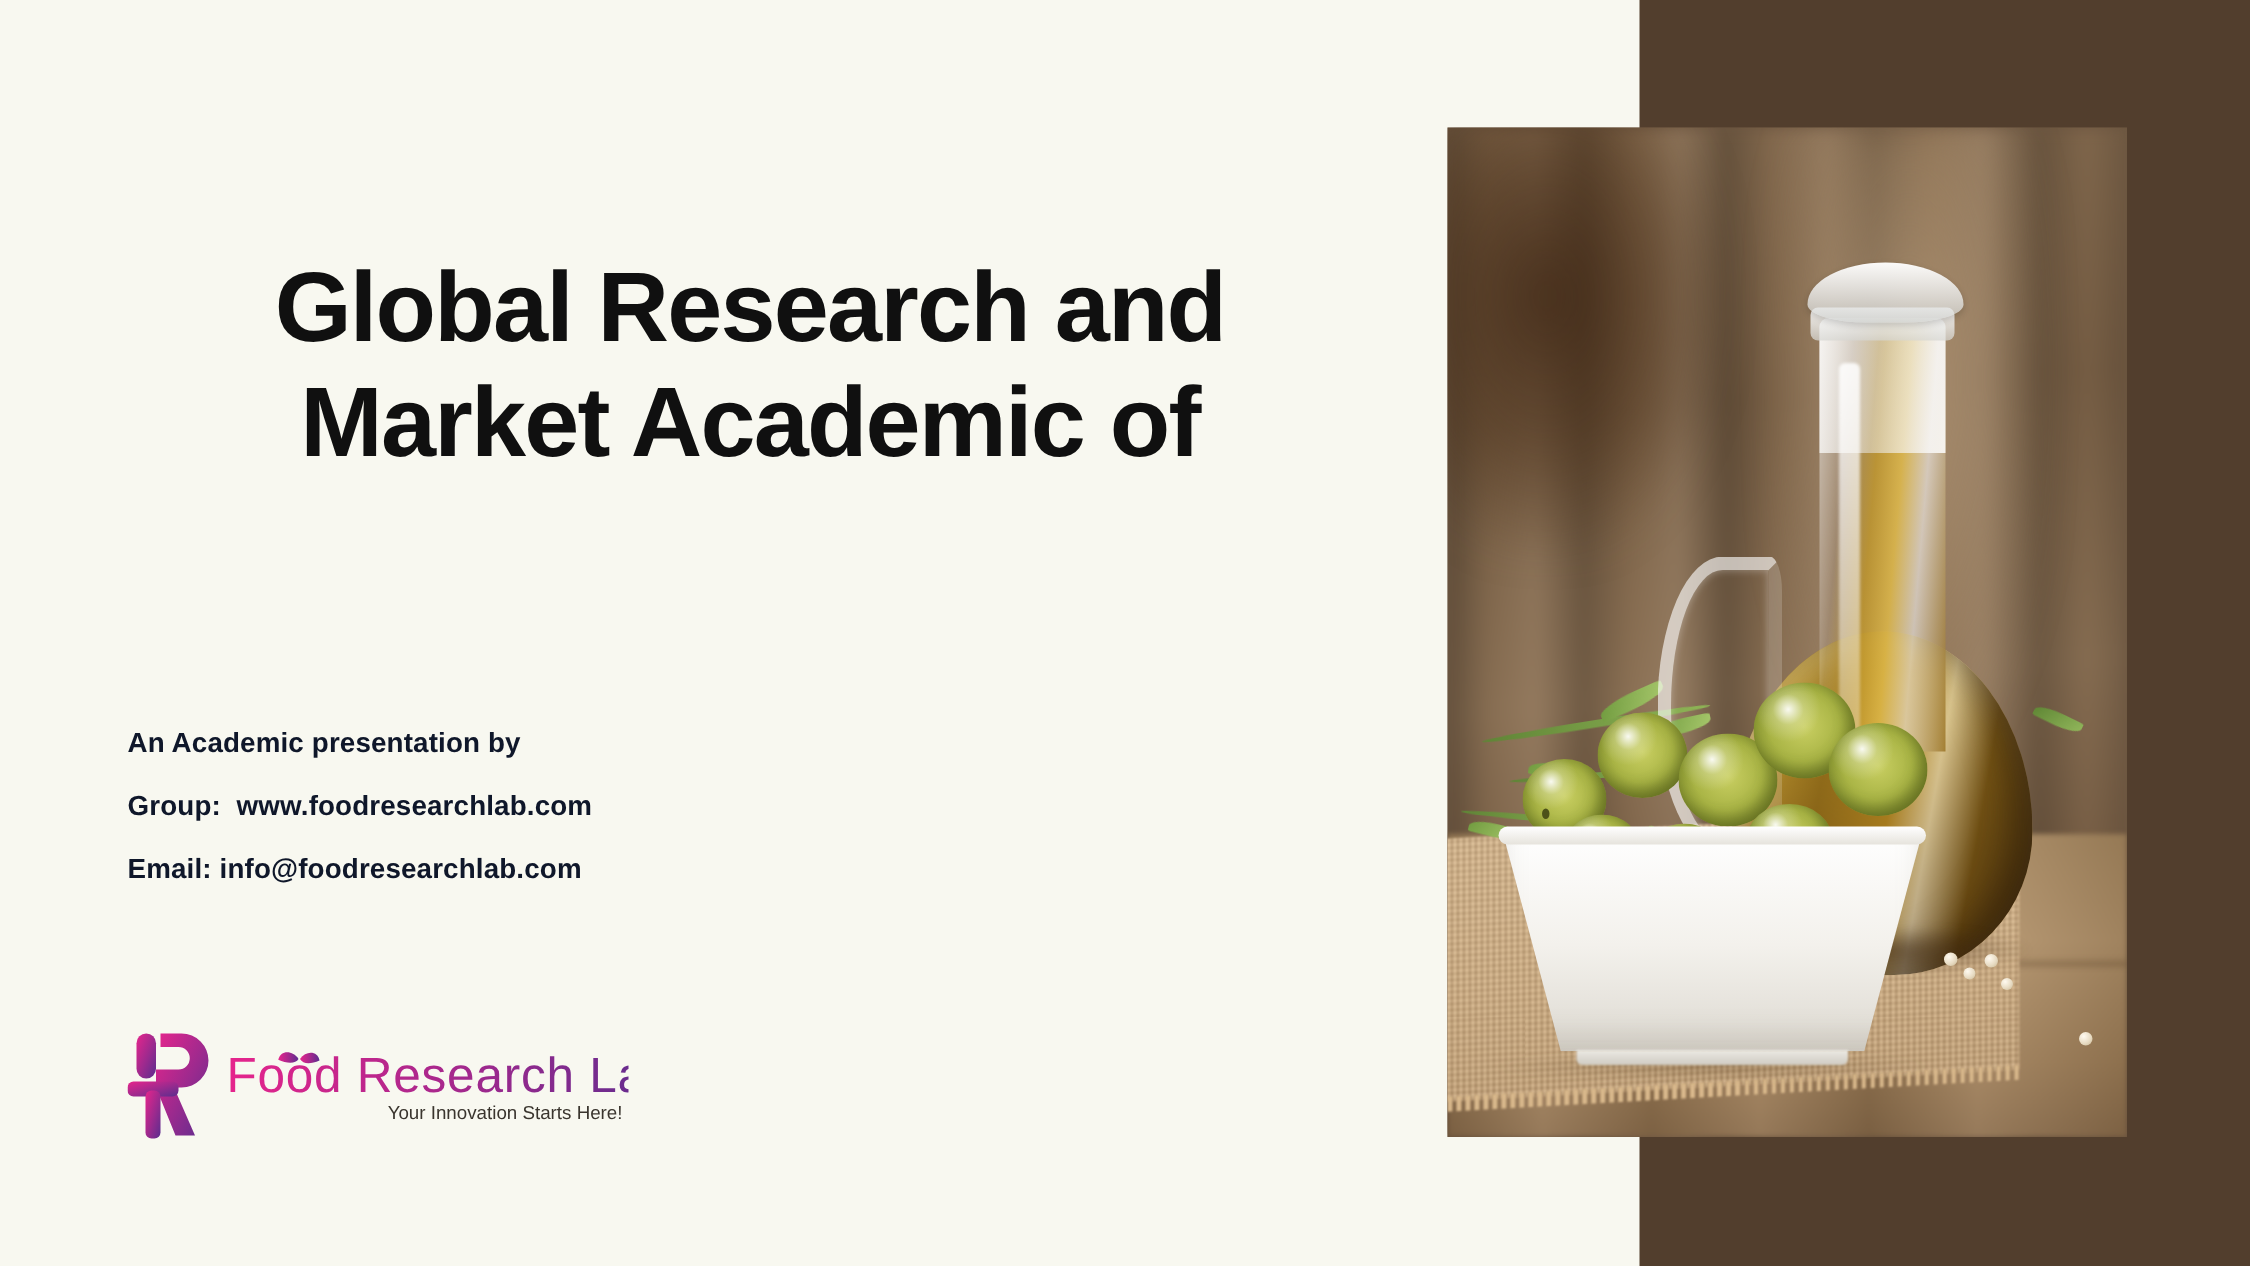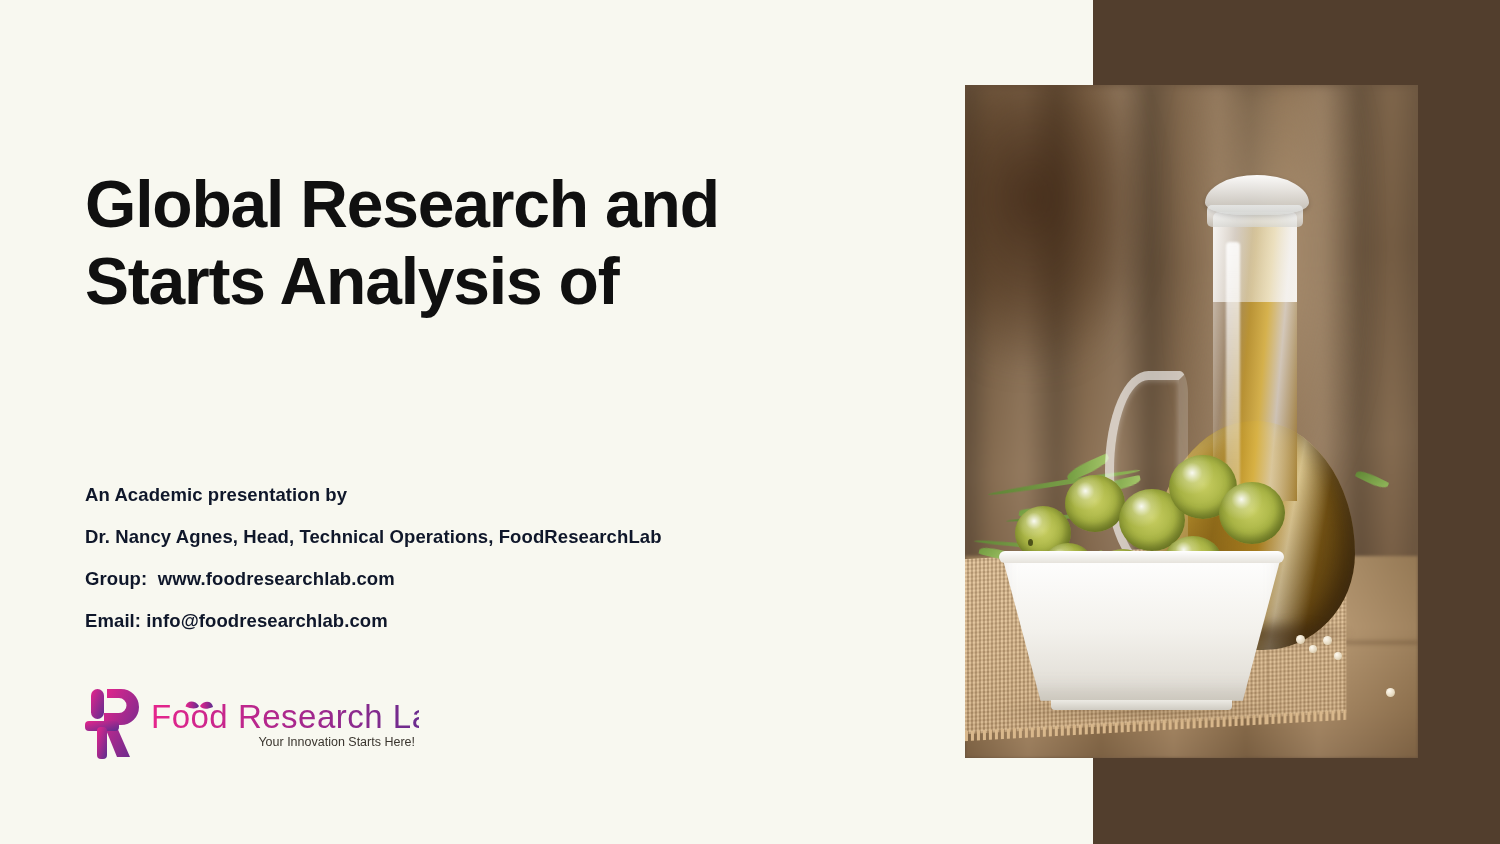--- a/index.html
+++ b/index.html
@@ -238,20 +238,21 @@
     left:85px; top:166px;
     width:830px;
   }
   .title-line {
     font-size:66px;
     line-height:77px;
     font-weight:bold;
     letter-spacing:-1.2px;
     color:#101010;
     white-space:nowrap;
+    text-align:center;
   }
   .title-line.accent { color:#F42020; }
 
   #byline-block {
     position:absolute;
     left:85px; top:474px;
     width:830px;
   }
   .byline {
     font-size:18.5px;
@@ -330,26 +331,25 @@
 
     <div class="ph corn" id="corn-1"></div>
     <div class="ph corn" id="corn-2"></div>
     <div class="ph corn" id="corn-3"></div>
     <div class="ph corn" id="corn-4"></div>
     <div class="ph corn" id="corn-5"></div>
   </div>
 
   <div id="title-block">
     <div class="title-line">Global Research and</div>
-    <div class="title-line">Starts Analysis of</div>
+    <div class="title-line">Market Academic of</div>
   </div>
 
   <div id="byline-block">
     <div class="byline">An Academic presentation by</div>
-    <div class="byline">Dr. Nancy Agnes, Head, Technical Operations, FoodResearchLab</div>
     <div class="byline">Group:  www.foodresearchlab.com</div>
     <div class="byline">Email: info@foodresearchlab.com</div>
   </div>
 
   <div id="logo">
     <div id="logo-mark">
       <svg viewBox="0 0 62 82" width="62" height="82" aria-hidden="true">
         <defs>
           <linearGradient id="gmark" x1="0" y1="0" x2="1" y2="1">
             <stop offset="0%" stop-color="#E6258C"></stop>

